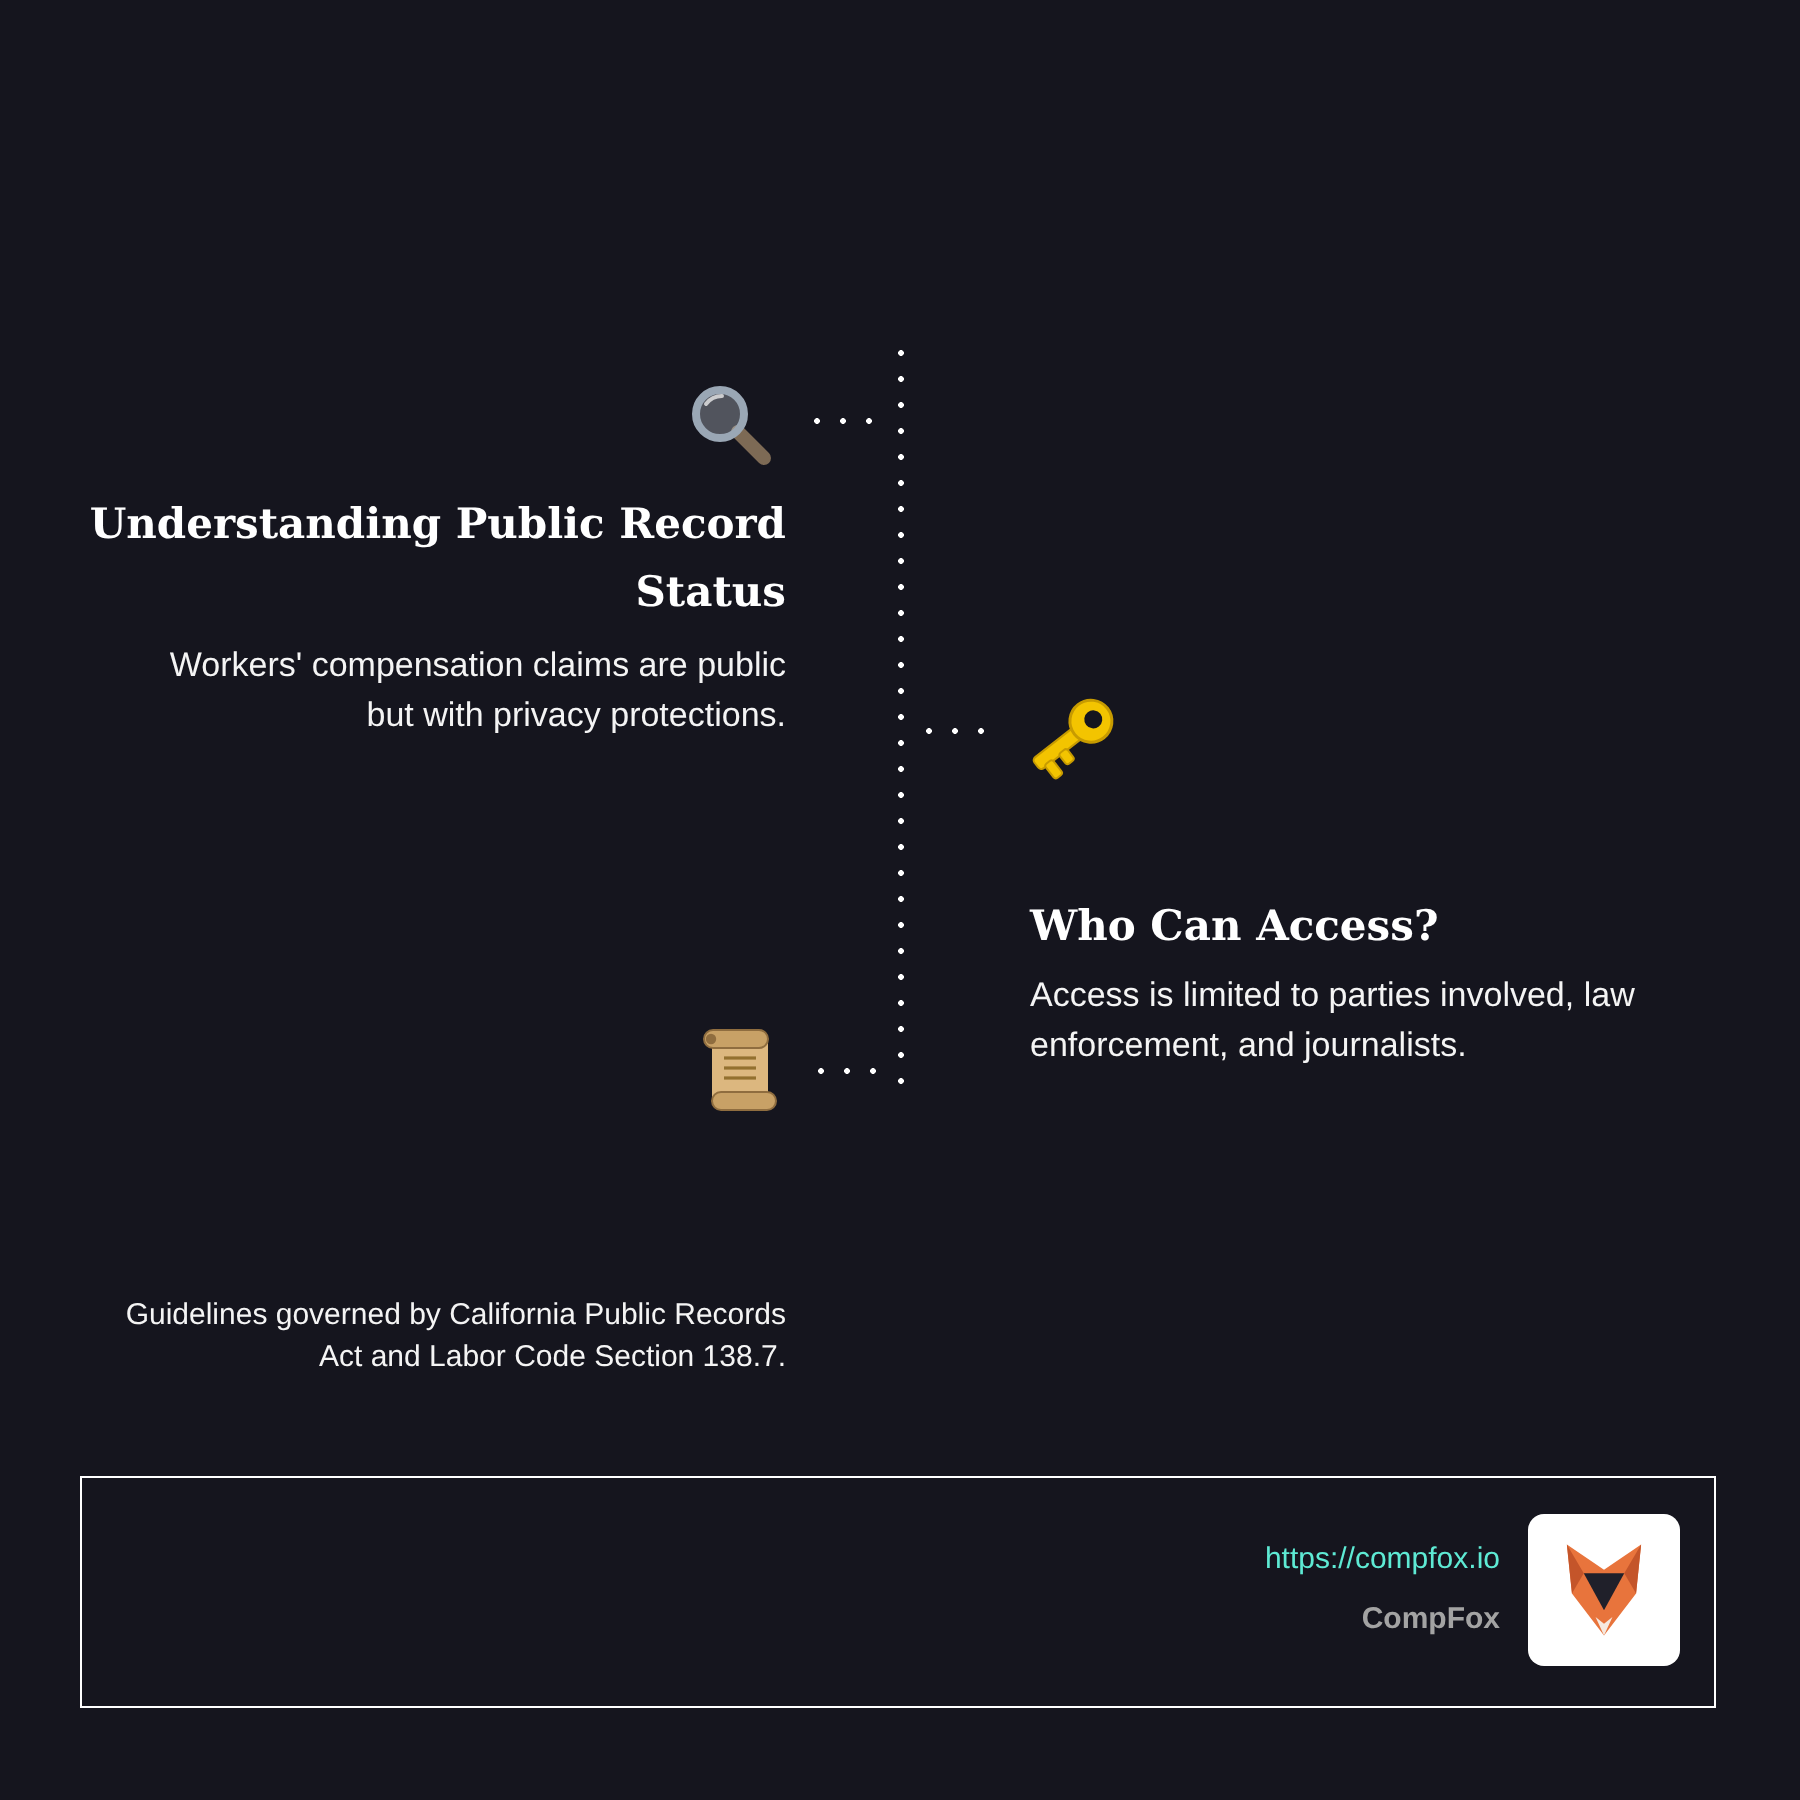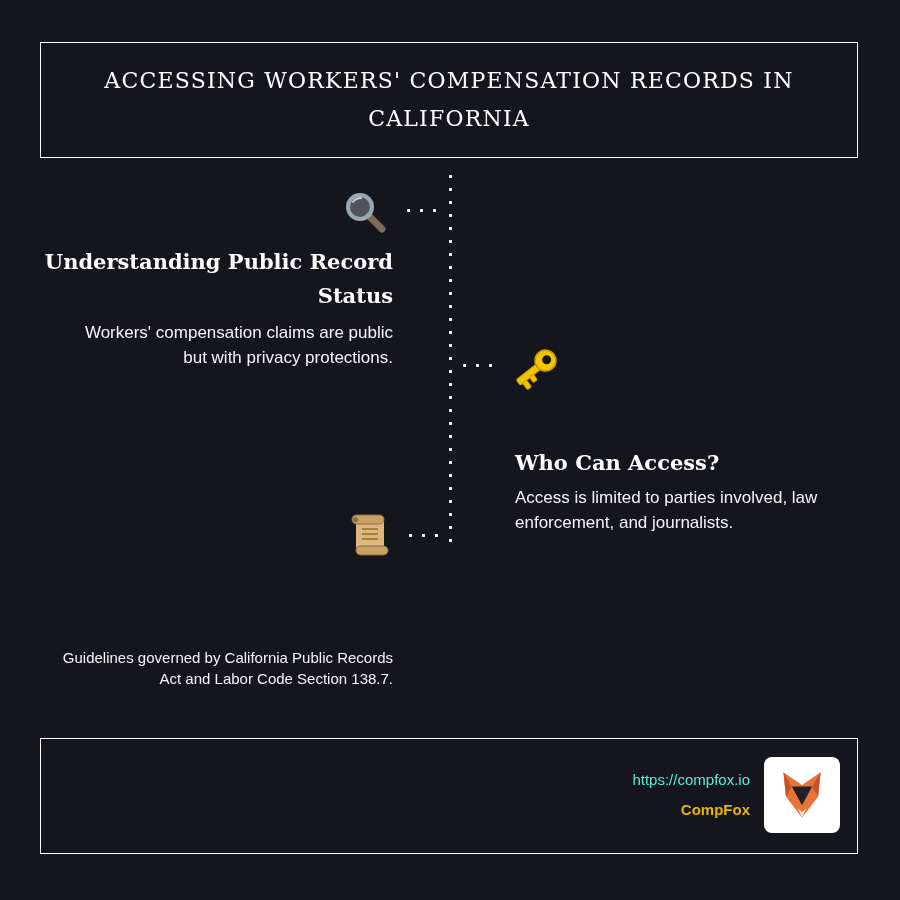--- a/index.html
+++ b/index.html
@@ -83,37 +83,34 @@
 
   .footer-box { left: 40px; top: 738px; width: 818px; height: 116px; }
   .footer-url {
     position: absolute;
     right: 150px; top: 771px;
     color: #5eead4; font-size: 15px; text-align: right;
   }
   .footer-brand {
     position: absolute;
     right: 150px; top: 801px;
-    color: #eab308; font-size: 15px; font-weight: bold; text-align: right;
+    color: #a3a3a3; font-size: 15px; font-weight: bold; text-align: right;
   }
   .logo-tile {
     position: absolute;
     left: 764px; top: 757px; width: 76px; height: 76px;
     background: #ffffff; border-radius: 8px;
     display: flex; align-items: center; justify-content: center;
   }
 </style>
 </head>
 <body>
 
 <div class="canvas">
 
-  <div class="frame header-box">
-    <h1 class="header-title">ACCESSING WORKERS' COMPENSATION RECORDS IN CALIFORNIA</h1>
-  </div>
 
   <div class="vline"></div>
 
   <div class="icon icon-magnifier">
     <svg width="48" height="48" viewBox="0 0 48 48">
       <line x1="28" y1="26" x2="41" y2="39" stroke="#7d6a55" stroke-width="7" stroke-linecap="round"></line>
       <circle cx="19" cy="17" r="12" fill="#dfe9f2" fill-opacity="0.30" stroke="#9aa7b5" stroke-width="4"></circle>
       <path d="M12 12 q3 -4 8 -4" stroke="#ffffff" stroke-width="2" fill="none" stroke-linecap="round" opacity="0.7"></path>
     </svg>
   </div>

